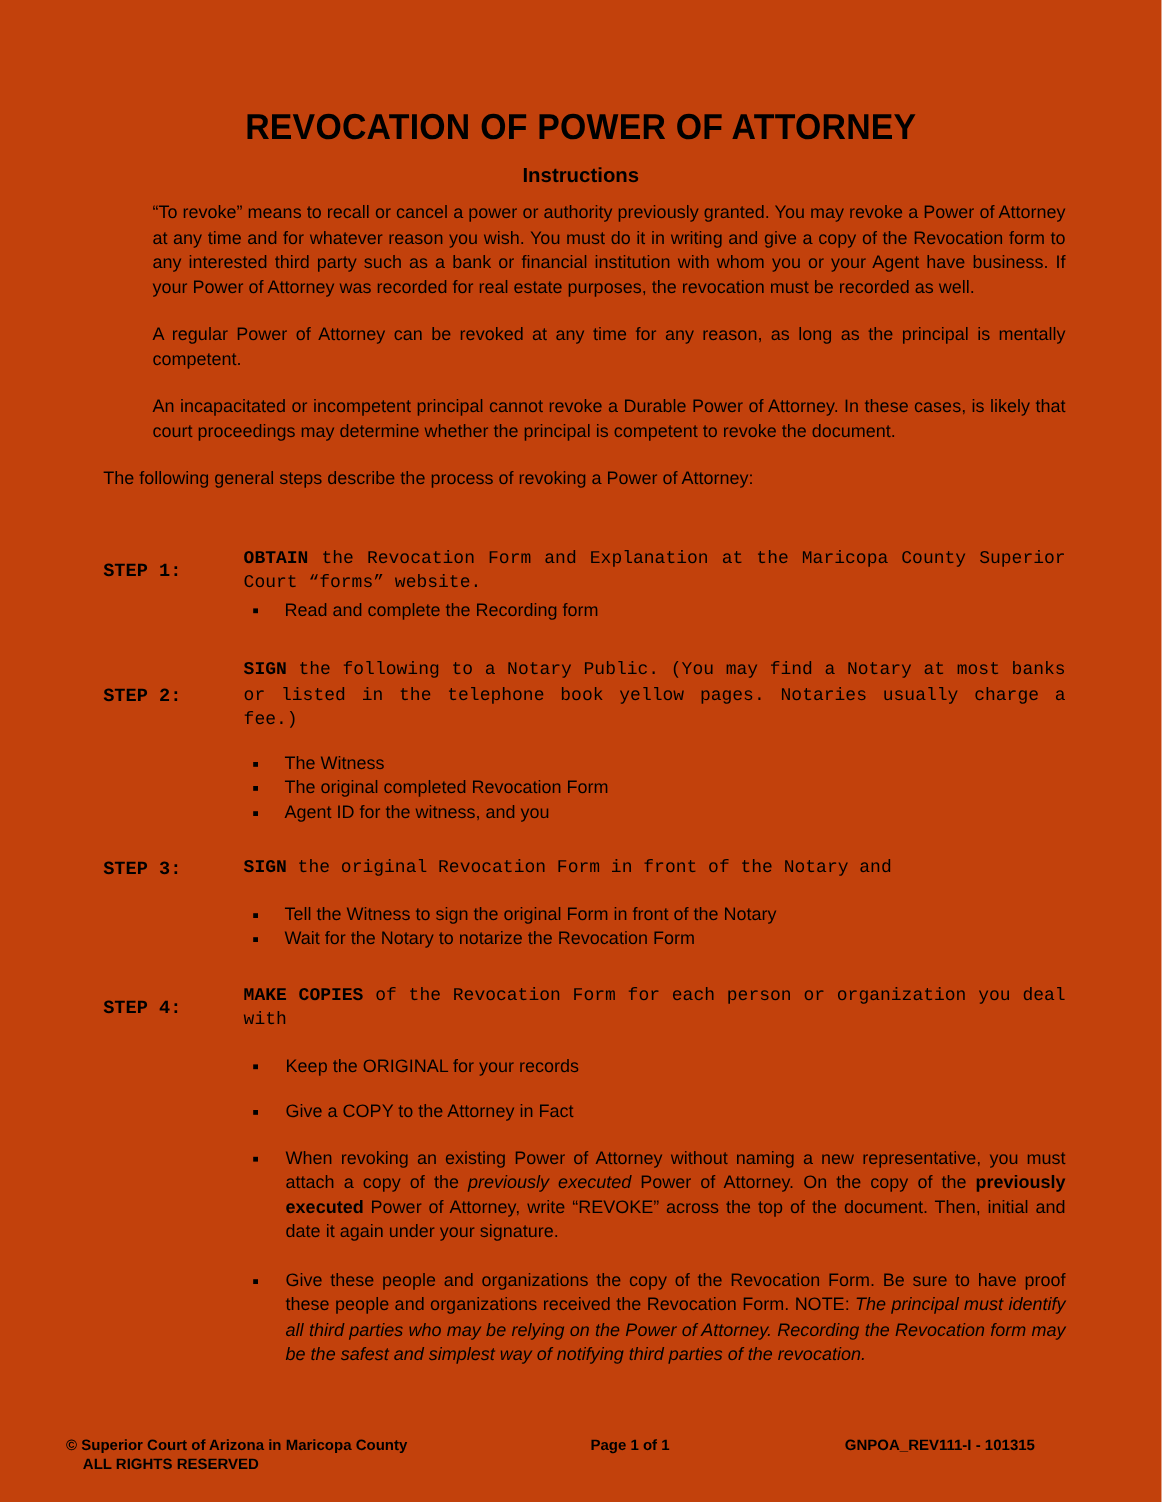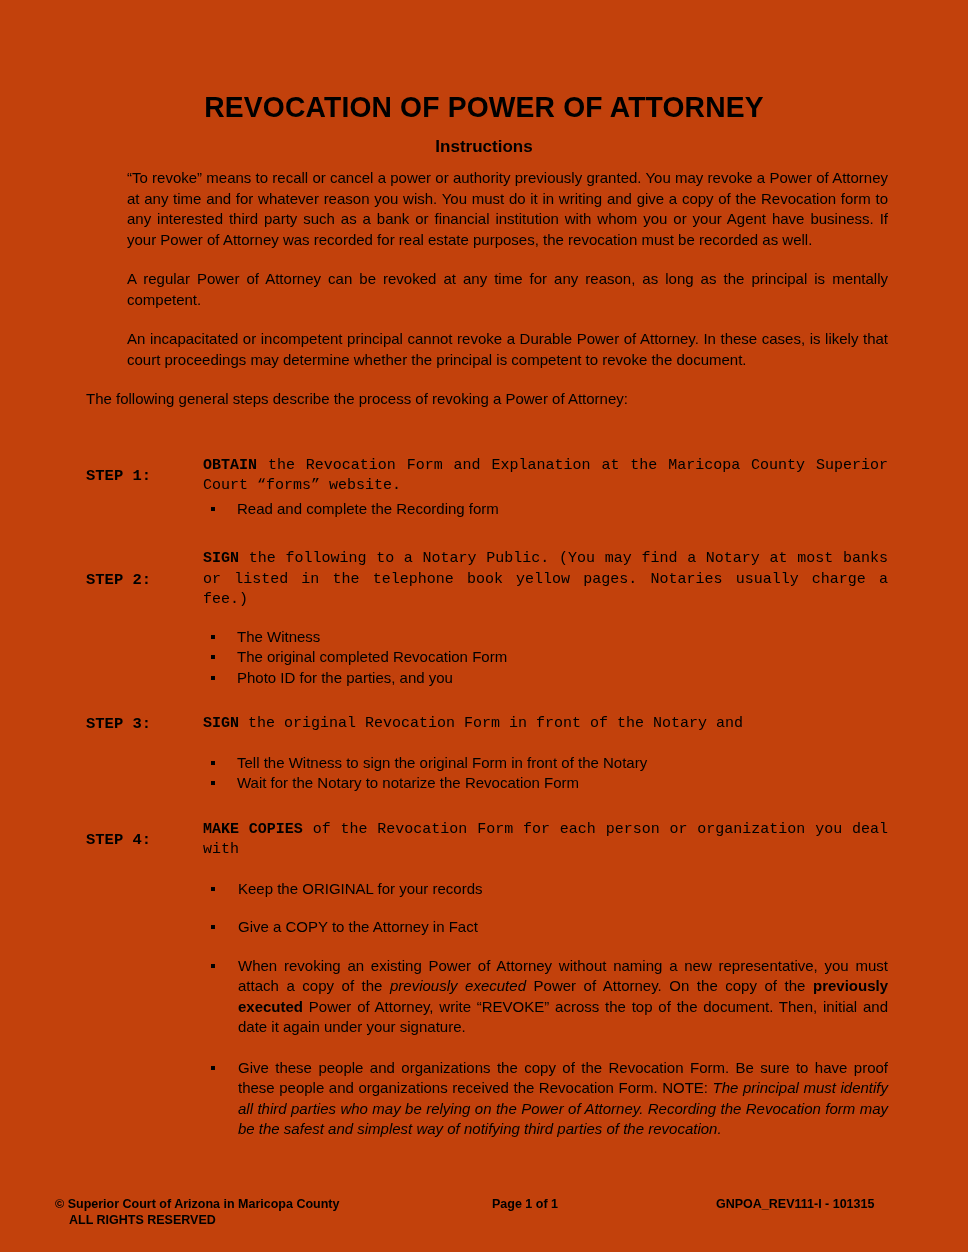--- a/index.html
+++ b/index.html
@@ -151,21 +151,20 @@
     left: 458px;
     top: 0;
     white-space: nowrap;
     padding-left: 34px;
   }
   .footer-right {
     position: absolute;
     left: 704px;
     top: 0;
     white-space: nowrap;
-    margin-left: 12px;
   }
 </style>
 </head>
 <body>
 
 <div id="page">
 
   <h1 class="doc-title">REVOCATION OF POWER OF ATTORNEY</h1>
   <h2 class="doc-subtitle">Instructions</h2>
 
@@ -193,21 +192,21 @@
 
     <div class="step-block">
       <div class="step-row">
         <div class="step-label">STEP 2:</div>
         <div class="step-text"><b>SIGN</b><span> the following to a Notary Public. (You may find a Notary at most banks or listed in the telephone book yellow pages. Notaries usually charge a fee.)</span></div>
       </div>
       <div class="sp-16"></div>
       <ul class="bullets">
         <li>The Witness</li>
         <li>The original completed Revocation Form</li>
-        <li>Photo ID for the parties, and you</li>
+        <li>Agent ID for the witness, and you</li>
       </ul>
     </div>
 
     <div class="sp-26"></div>
 
     <div class="step-block">
       <div class="step-row">
         <div class="step-label">STEP 3:</div>
         <div class="step-text"><b>SIGN</b><span> the original Revocation Form in front of the Notary and</span></div>
       </div>

